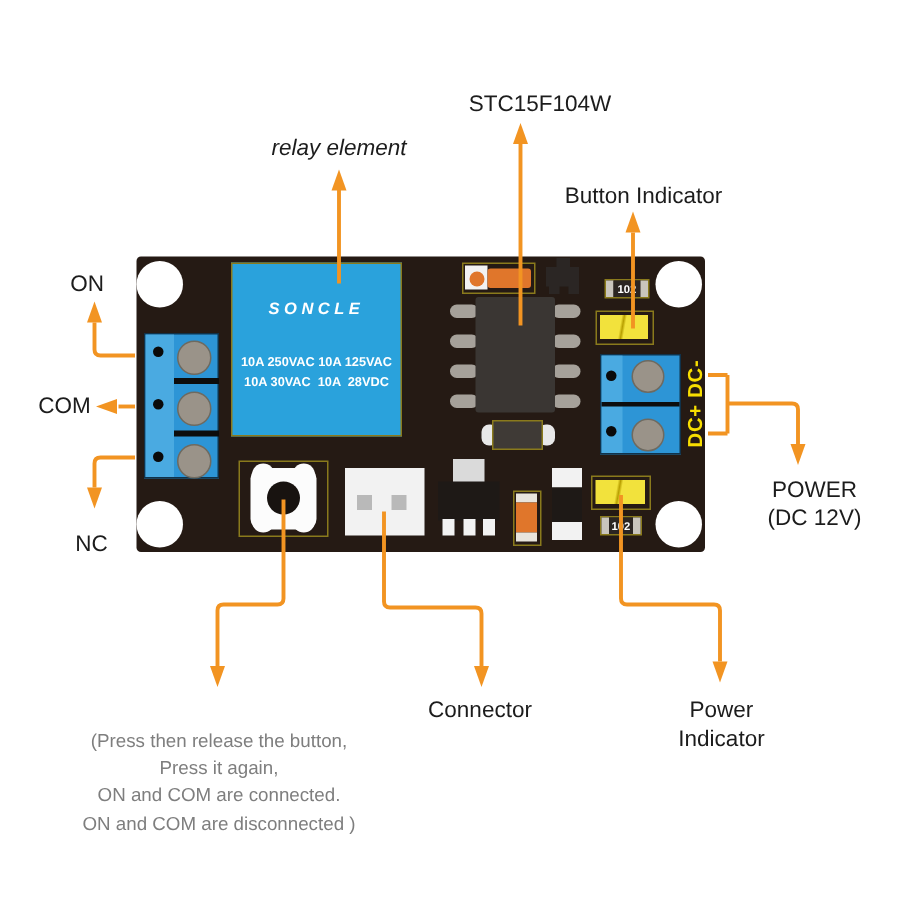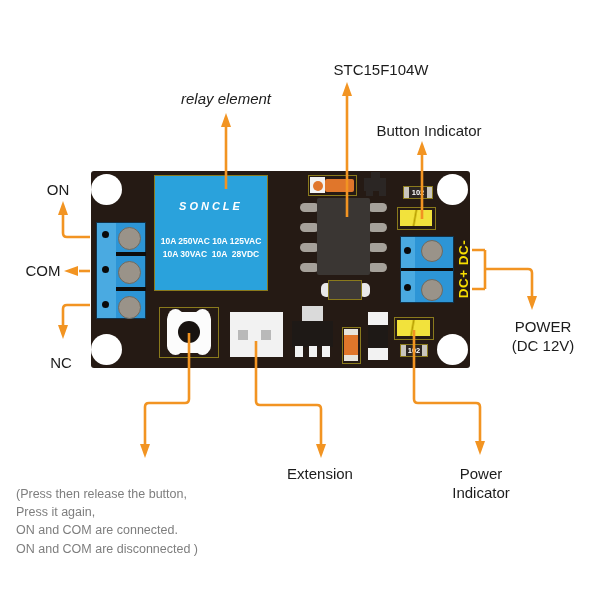--- a/index.html
+++ b/index.html
@@ -51,21 +51,21 @@
   .btn-body{position:absolute;left:167px;top:312px;width:44px;height:41px;background:#fcfcfc;border-radius:7px;}
   .btn-center{position:absolute;left:178px;top:321px;width:22px;height:22px;border-radius:50%;background:#181310;}
 
   
   .arrows{position:absolute;left:0;top:0;z-index:5;}
   .arrows path{stroke:#f29422;stroke-width:2.6;fill:none;stroke-linejoin:round;}
   .arrows polygon{fill:#f29422;stroke:none;}
 
   .lbl{position:absolute;z-index:6;color:#1c1c1c;font-size:15px;white-space:nowrap;transform:translateX(-50%);}
   .note{position:absolute;z-index:6;left:146px;top:485px;width:260px;transform:translateX(-50%);
-        text-align:left;color:#7e7e7e;font-size:12.5px;line-height:18.2px;white-space:nowrap;}
+        text-align:center;color:#7e7e7e;font-size:12.5px;line-height:18.2px;white-space:nowrap;}
   .two-line{line-height:18.5px;text-align:center;}
 </style>
 </head>
 <body>
 
 <div class="stage">
 
   <div class="board">
     <div class="hole" style="left:0px;top:3px;"></div>
     <div class="hole" style="left:346px;top:3px;"></div>
@@ -196,40 +196,40 @@
     <polygon points="321,458 316,444 326,444"></polygon>
 
     <path d="M414,330 V399 Q414,403 418,403 H476 Q480,403 480,407 V441"></path>
     <polygon points="480,455 475,441 485,441"></polygon>
 
     <path d="M472,250 H485 M472,289 H485 M485,250 V289 M485,269 H528 Q532,269 532,273 V296"></path>
     <polygon points="532,310 527,296 537,296"></polygon>
   </svg>
 
   <div class="lbl" style="left:226px;top:90px;font-style:italic;">relay element</div>
-  <div class="lbl" style="left:360px;top:61px;margin-left:21px;">STC15F104W</div>
+  <div class="lbl" style="left:360px;top:61px;">STC15F104W</div>
   <div class="lbl" style="left:429px;top:122px;">Button Indicator</div>
   <div class="lbl" style="left:58px;top:181px;">ON</div>
   <div class="lbl" style="left:43px;top:262px;">COM</div>
   <div class="lbl" style="left:61px;top:354px;">NC</div>
 
   <div class="lbl two-line" style="left:543px;top:318px;">
     <div>POWER</div>
     <div>(DC 12V)</div>
   </div>
 
   <div class="note">
     <div>(Press then release the button,</div>
     <div>Press it again,</div>
     <div>ON and COM are connected.</div>
     <div>ON and COM are disconnected )</div>
   </div>
 
   <div class="lbl two-line" style="left:320px;top:465px;">
-    <div>Extension</div>
+    <div>Connector</div>
   </div>
 
   <div class="lbl two-line" style="left:481px;top:465px;">
     <div>Power</div>
     <div>Indicator</div>
   </div>
 
 </div>
 
 </body></html>

